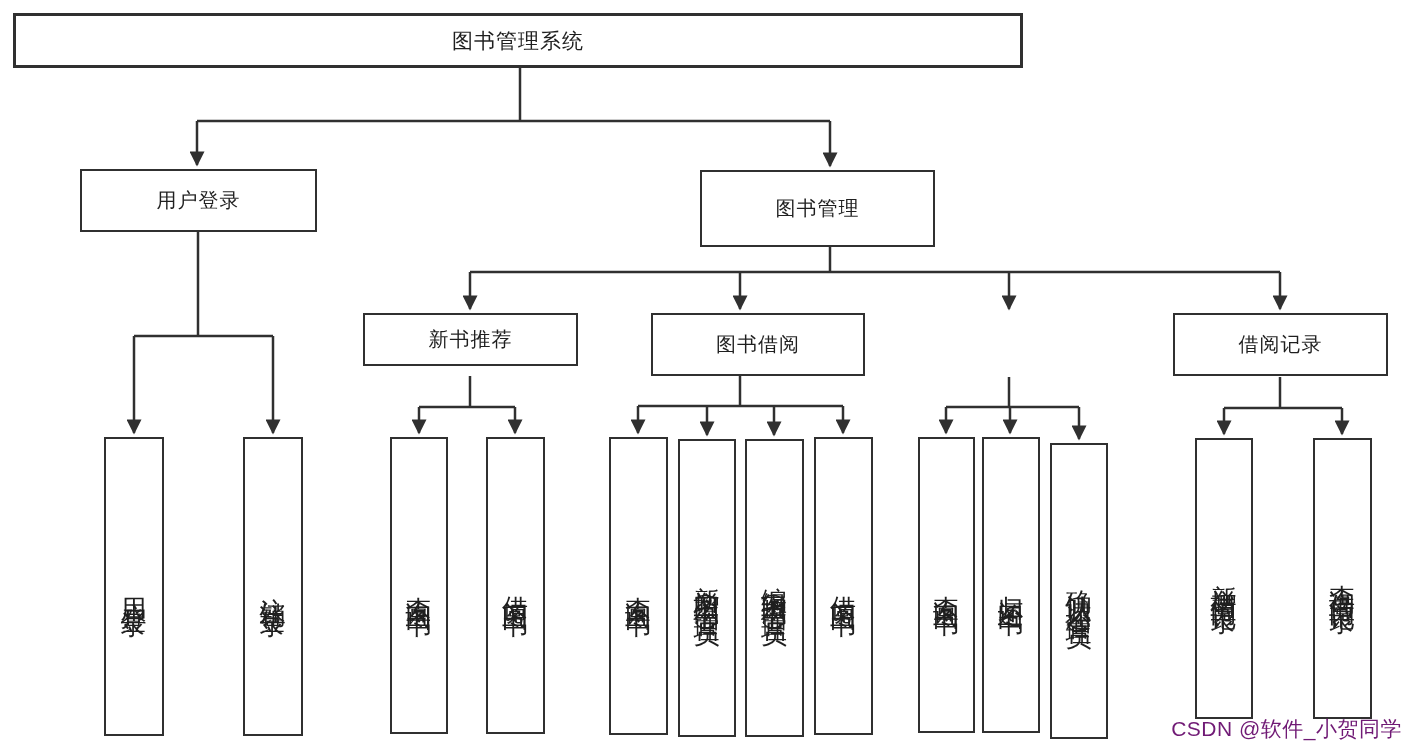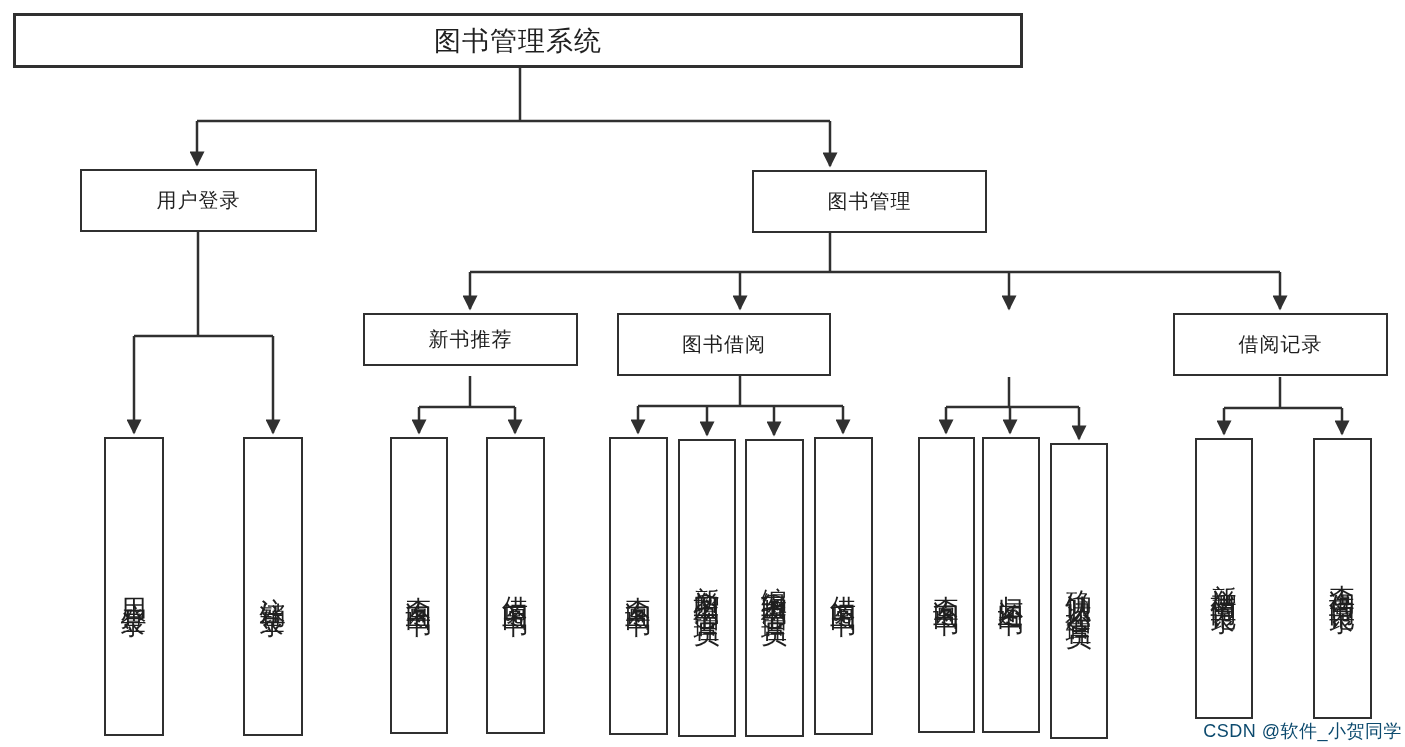--- a/index.html
+++ b/index.html
@@ -30,38 +30,38 @@
     background: #ffffff;
     border: 2.5px solid #303030;
     display: flex;
     align-items: center;
     justify-content: center;
     z-index: 2;
     text-align: center;
     white-space: nowrap;
   }
   .box.h { font-size: 20px; letter-spacing: 1px; }
-  .box.root { font-size: 27px; letter-spacing: 1px; }
+  .box.root { font-size: 21px; letter-spacing: 1px; }
   .box.v {
     font-size: 26px;
   }
   .box.v .vlabel {
     writing-mode: vertical-rl;
     text-orientation: mixed;
     letter-spacing: 5px;
     line-height: 1;
   }
   .watermark {
     position: absolute;
     right: 3px;
     bottom: 4px;
     z-index: 10;
-    font-size: 18px;
+    font-size: 21px;
     letter-spacing: 0.5px;
-    color: #0c4a6e;
+    color: #701a75;
     pointer-events: none;
   }
 </style>
 </head>
 <body>
 
 <div id="stage">
 
   <svg id="connectors" width="1405" height="747" viewBox="0 0 1405 747" xmlns="http://www.w3.org/2000/svg">
     <defs>
@@ -111,28 +111,28 @@
     <path d="M1342,408 V434" marker-end="url(#arrow)"></path>
   </svg>
 
   <div class="box root" style="left:13px;top:13px;width:1010px;height:55px;border-width:3px">
     <span>图书管理系统</span>
   </div>
 
   <div class="box h" style="left:80px;top:169px;width:237px;height:63px">
     <span>用户登录</span>
   </div>
-  <div class="box h" style="left:752px;top:170px;width:235px;height:63px">
+  <div class="box h" style="left:700px;top:170px;width:235px;height:77px">
     <span>图书管理</span>
   </div>
 
   <div class="box h" style="left:363px;top:313px;width:215px;height:53px">
     <span>新书推荐</span>
   </div>
-  <div class="box h" style="left:617px;top:313px;width:214px;height:63px">
+  <div class="box h" style="left:651px;top:313px;width:214px;height:63px">
     <span>图书借阅</span>
   </div>
   <div class="box h" style="left:1173px;top:313px;width:215px;height:63px">
     <span>借阅记录</span>
   </div>
 
   <div class="box v" style="left:104px;top:437px;width:60px;height:299px">
     <span class="vlabel">用户登录</span>
   </div>
   <div class="box v" style="left:243px;top:437px;width:60px;height:299px">

